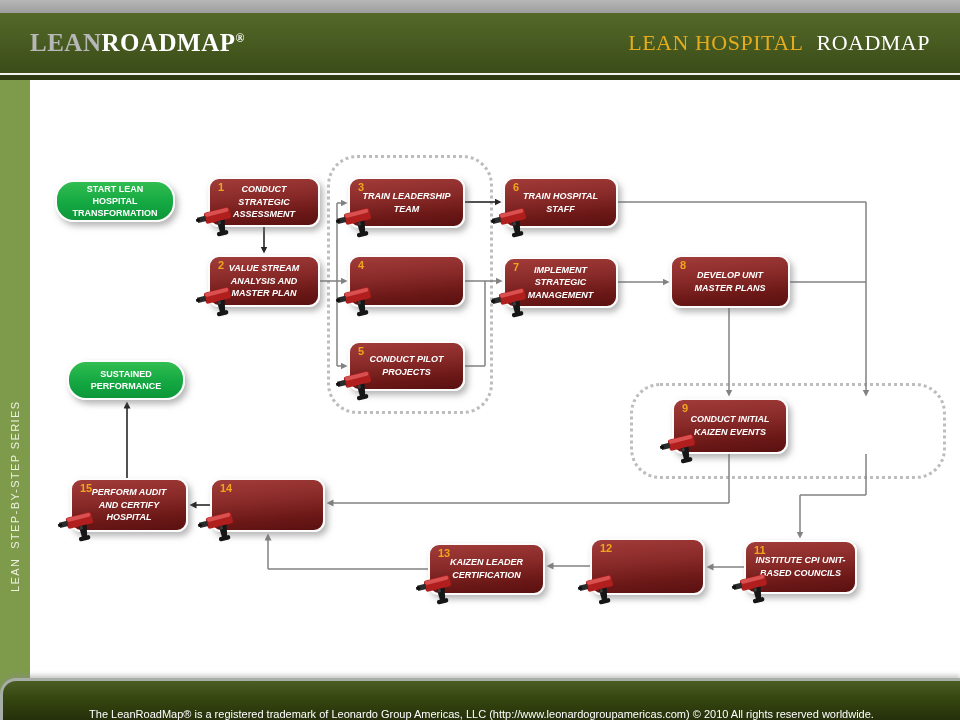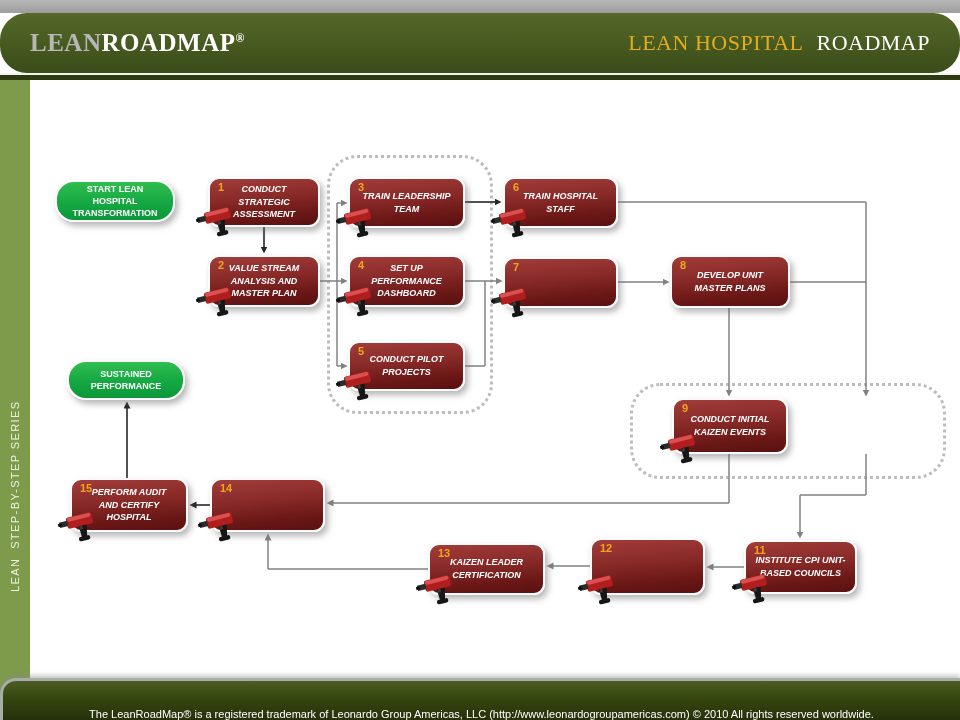--- a/index.html
+++ b/index.html
@@ -4,21 +4,21 @@
 <style>
   html,body{margin:0;padding:0;}
   .page{position:relative;width:960px;height:720px;background:#ffffff;overflow:hidden;
         font-family:"Liberation Sans",sans-serif;}
   
   .topbar{position:absolute;left:0;top:0;width:960px;height:13px;
           background:linear-gradient(180deg,#b7b7b7,#9d9d9d);}
   .header{position:absolute;left:0;top:13px;width:960px;height:60px;
           background:linear-gradient(180deg,#55682a 0%,#46591f 55%,#3a4c19 100%);
           display:flex;align-items:center;justify-content:space-between;
-          padding:0 30px;box-sizing:border-box;border-radius:27px;}
+          padding:0 30px;box-sizing:border-box;}
   .hdr-sep-white{position:absolute;left:0;top:73px;width:960px;height:2px;background:#f2f4ec;}
   .hdr-sep-dark{position:absolute;left:0;top:75px;width:960px;height:5px;background:#2e3a12;}
   .logo{font-family:"Liberation Serif",serif;font-weight:bold;font-size:25px;letter-spacing:.5px;color:#fff;}
   .logo .lean{color:#b7b7b7;}
   .logo .reg{font-size:12px;vertical-align:super;}
   .slide-title{font-family:"Liberation Serif",serif;font-size:22px;color:#fff;letter-spacing:.5px;margin-left:27px;}
   .slide-title .gold{color:#e4ab1c;}
   .slide-title .white{color:#fff;margin-left:13px;}
   
   .sidebar{position:absolute;left:0;top:80px;width:30px;height:615px;background:#7e9b4b;}
@@ -143,41 +143,41 @@
   </div>
   <div class="step" style="left:348px;top:177px;width:117px;height:51px">
     <span class="num">3</span>
     <span>TRAIN LEADERSHIP TEAM</span>
     <svg class="drill">
         <use href="#drill"></use>
       </svg>
   </div>
   <div class="step" style="left:348px;top:255px;width:117px;height:52px">
     <span class="num">4</span>
-    <span>SET UP PERFORMANCE DASHBOARD</span>
     <svg class="drill">
         <use href="#drill"></use>
       </svg>
   </div>
   <div class="step" style="left:348px;top:341px;width:117px;height:50px">
     <span class="num">5</span>
     <span>CONDUCT PILOT PROJECTS</span>
     <svg class="drill">
         <use href="#drill"></use>
       </svg>
   </div>
   <div class="step" style="left:503px;top:177px;width:115px;height:51px">
     <span class="num">6</span>
     <span>TRAIN HOSPITAL STAFF</span>
     <svg class="drill">
         <use href="#drill"></use>
       </svg>
   </div>
   <div class="step" style="left:503px;top:257px;width:115px;height:51px">
     <span class="num">7</span>
+    <span>IMPLEMENT STRATEGIC MANAGEMENT</span>
     <svg class="drill">
         <use href="#drill"></use>
       </svg>
   </div>
   <div class="step" style="left:670px;top:255px;width:120px;height:53px">
     <span class="num">8</span>
     <span>DEVELOP UNIT MASTER PLANS</span>
   </div>
   <div class="step" style="left:672px;top:398px;width:116px;height:56px">
     <span class="num">9</span>

